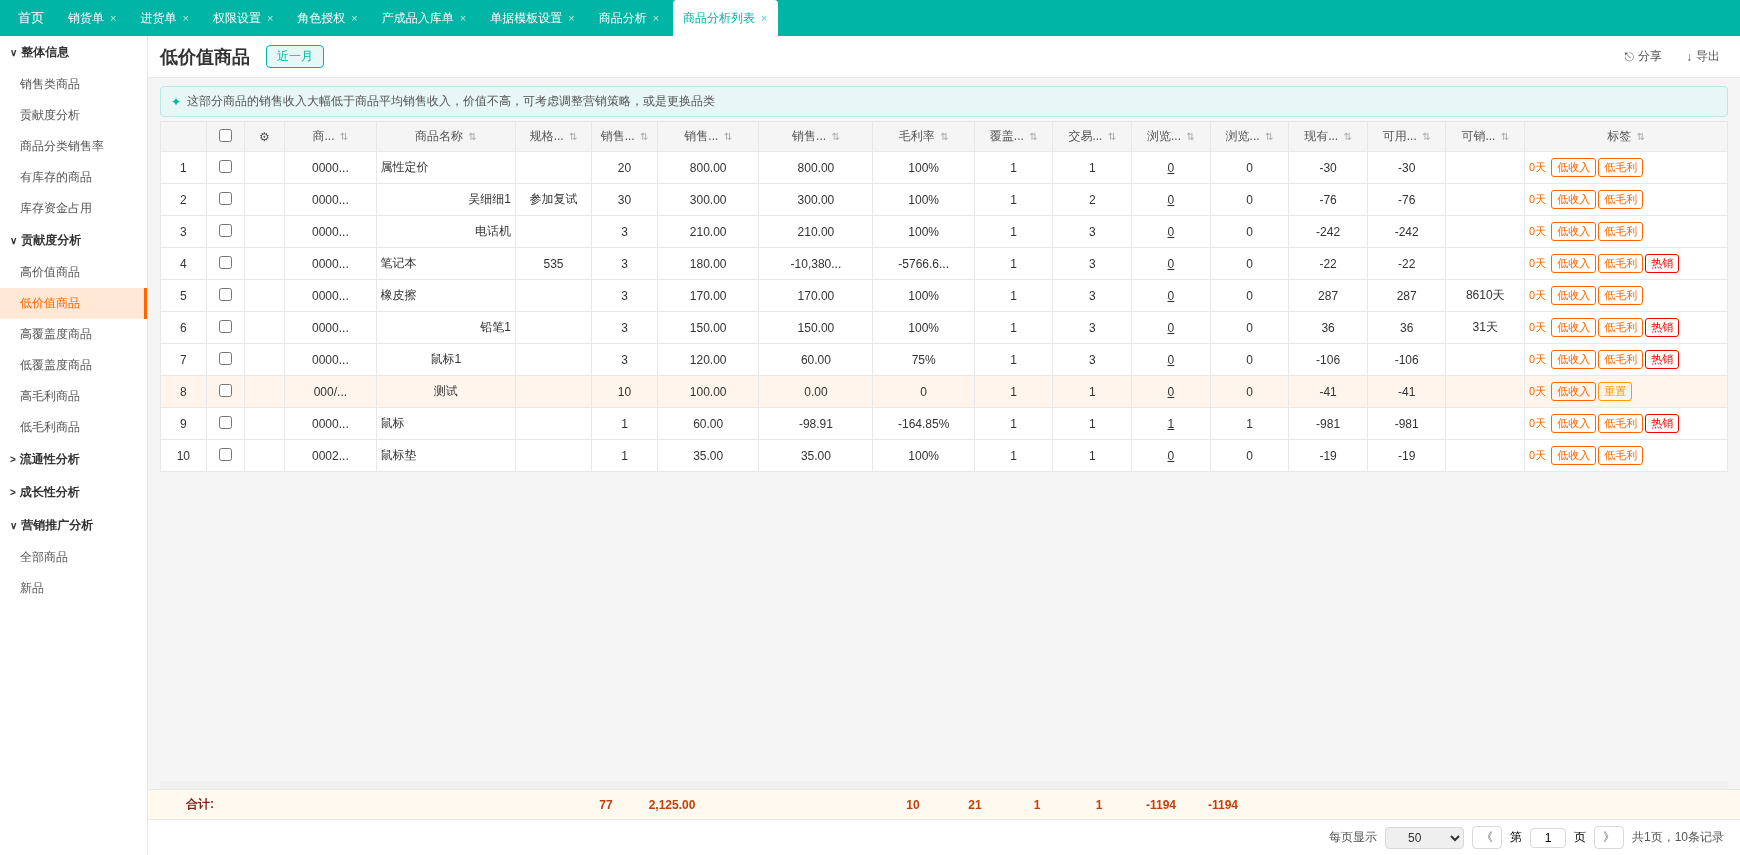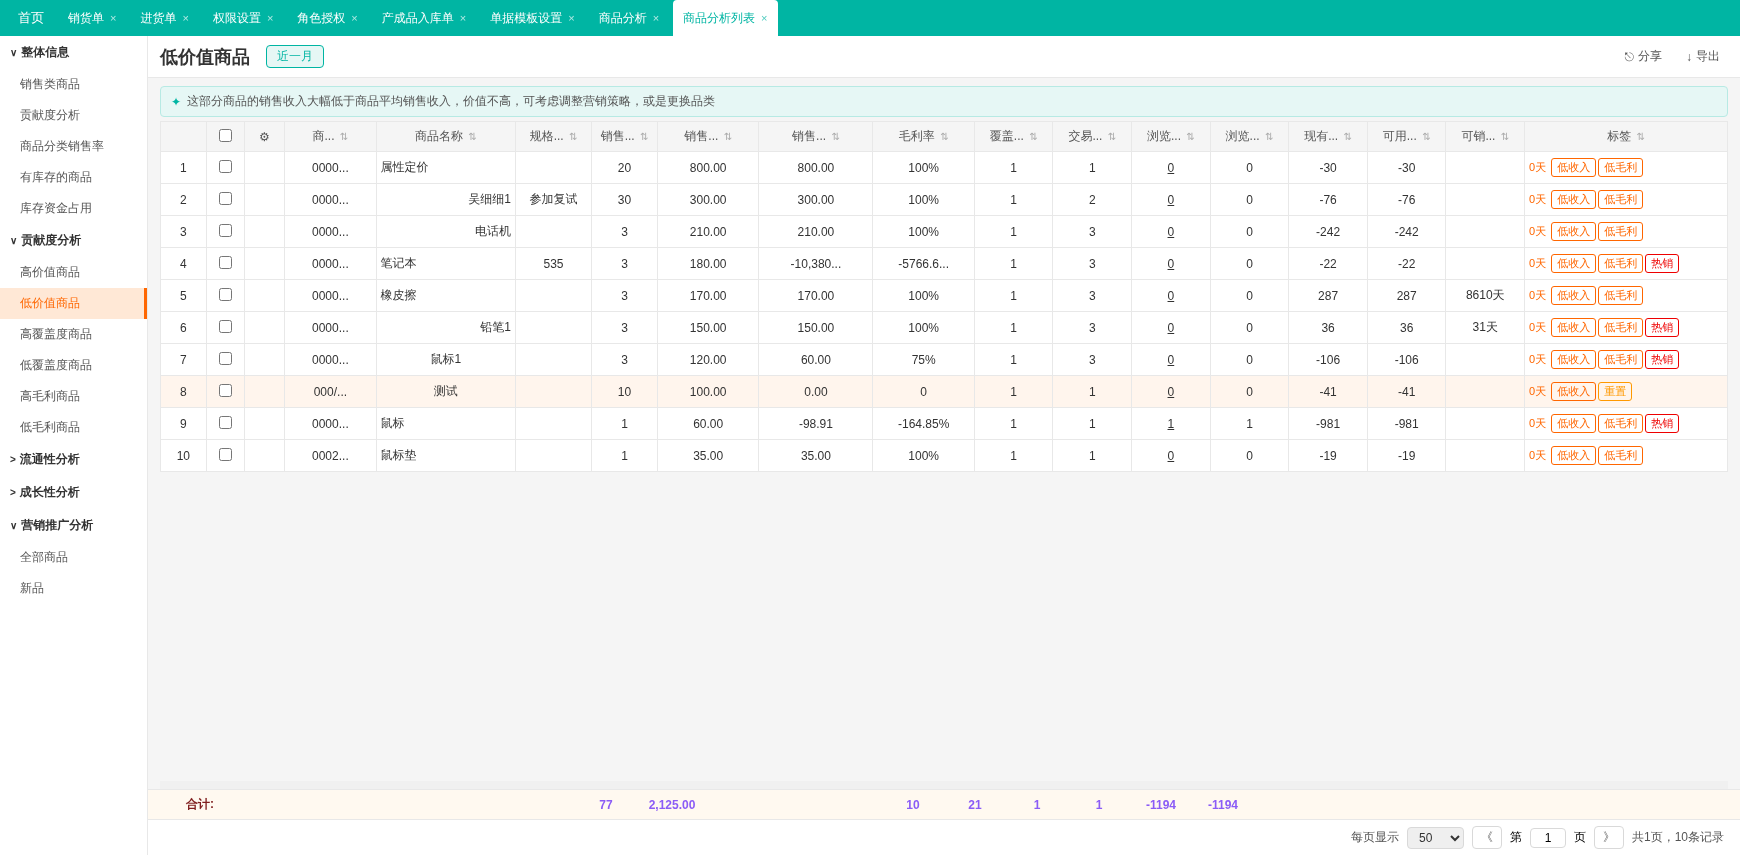--- a/index.html
+++ b/index.html
@@ -222,39 +222,39 @@
       gap: 0;
     }
     .total-bar .total-label {
       width: 80px;
       font-weight: bold;
       color: #7f1d1d;
       text-align: center;
     }
     .total-cell {
       text-align: center;
-      color: #8b5cf6;
+      color: #c2410c;
       padding: 0 4px;
     }
 
     
     .pagination-bar {
       background: #fff;
       border-top: 1px solid #e8e8e8;
       display: flex;
       align-items: center;
       justify-content: flex-end;
       padding: 6px 16px;
       gap: 8px;
     }
     .pagination-bar .page-size-label { color: #555; }
     .pagination-bar .page-size-select {
       border: 1px solid #d9d9d9;
       border-radius: 4px;
-      padding: 2px 7px;
+      padding: 2px 18px;
       color: #333;
     }
     .pagination-bar .page-btn {
       border: 1px solid #d9d9d9;
       border-radius: 4px;
       padding: 2px 8px;
       cursor: pointer;
       background: #fff;
       color: #555;
     }

